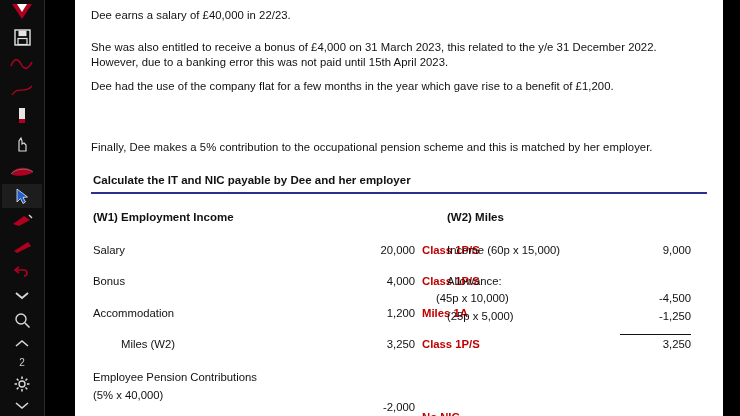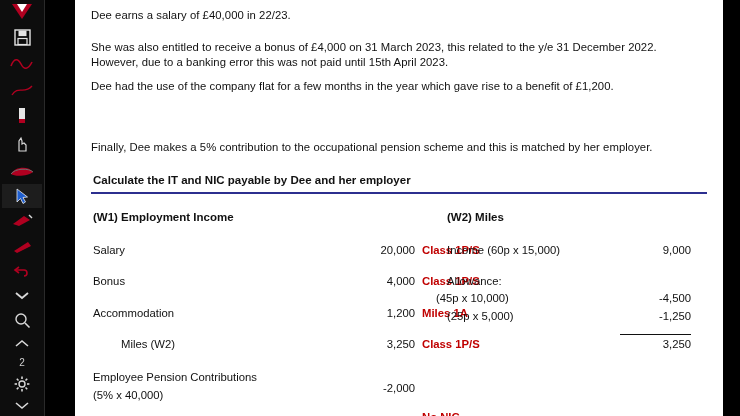--- a/index.html
+++ b/index.html
@@ -262,21 +262,21 @@
     <div class="cell" style="left:18px; top:307px;">Accommodation</div>
     <div class="cell num" style="left:255px; top:307px; width:85px;">1,200</div>
     <div class="cell red" style="left:347px; top:307px;">Miles 1A</div>
 
     <div class="cell" style="left:18px; top:338px;margin-left:28px;">Miles (W2)</div>
     <div class="cell num" style="left:255px; top:338px; width:85px;">3,250</div>
     <div class="cell red" style="left:347px; top:338px;">Class 1P/S</div>
 
     <div class="cell" style="left:18px; top:371px;">Employee Pension Contributions</div>
     <div class="cell" style="left:18px; top:389px;">(5% x 40,000)</div>
-    <div class="cell num" style="left:255px; top:382px; width:85px;">-2,000</div>
+    <div class="cell num" style="left:255px; top:401px; width:85px;">-2,000</div>
     <div class="cell red" style="left:347px; top:411px;">No NIC</div>
 
     <div class="heading" style="left:372px; top:211px;">(W2) Miles</div>
 
     <div class="cell" style="left:372px; top:244px;">Income (60p x 15,000)</div>
     <div class="cell num" style="left:540px; top:244px; width:76px;">9,000</div>
 
     <div class="cell" style="left:372px; top:275px;">Allowance:</div>
 
     <div class="cell" style="left:361px; top:292px;">(45p x 10,000)</div>

